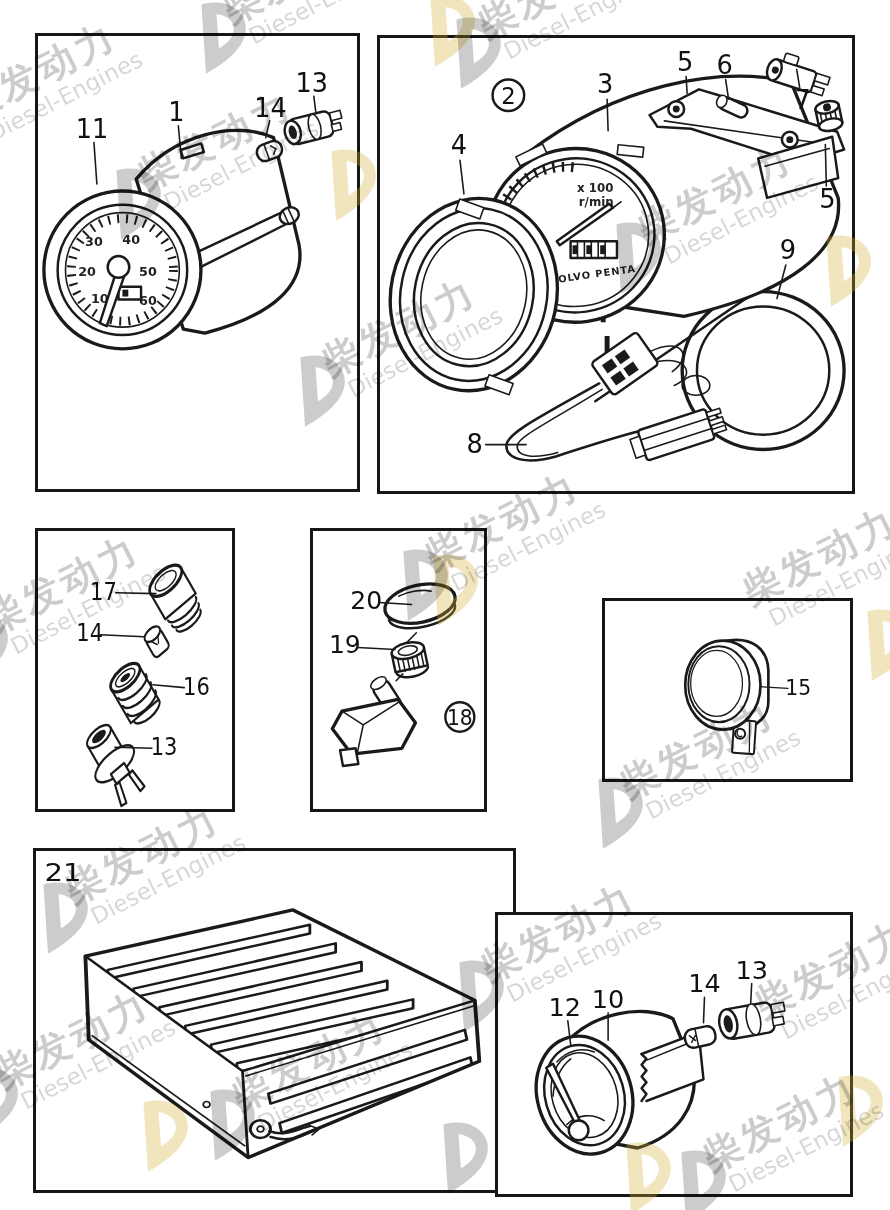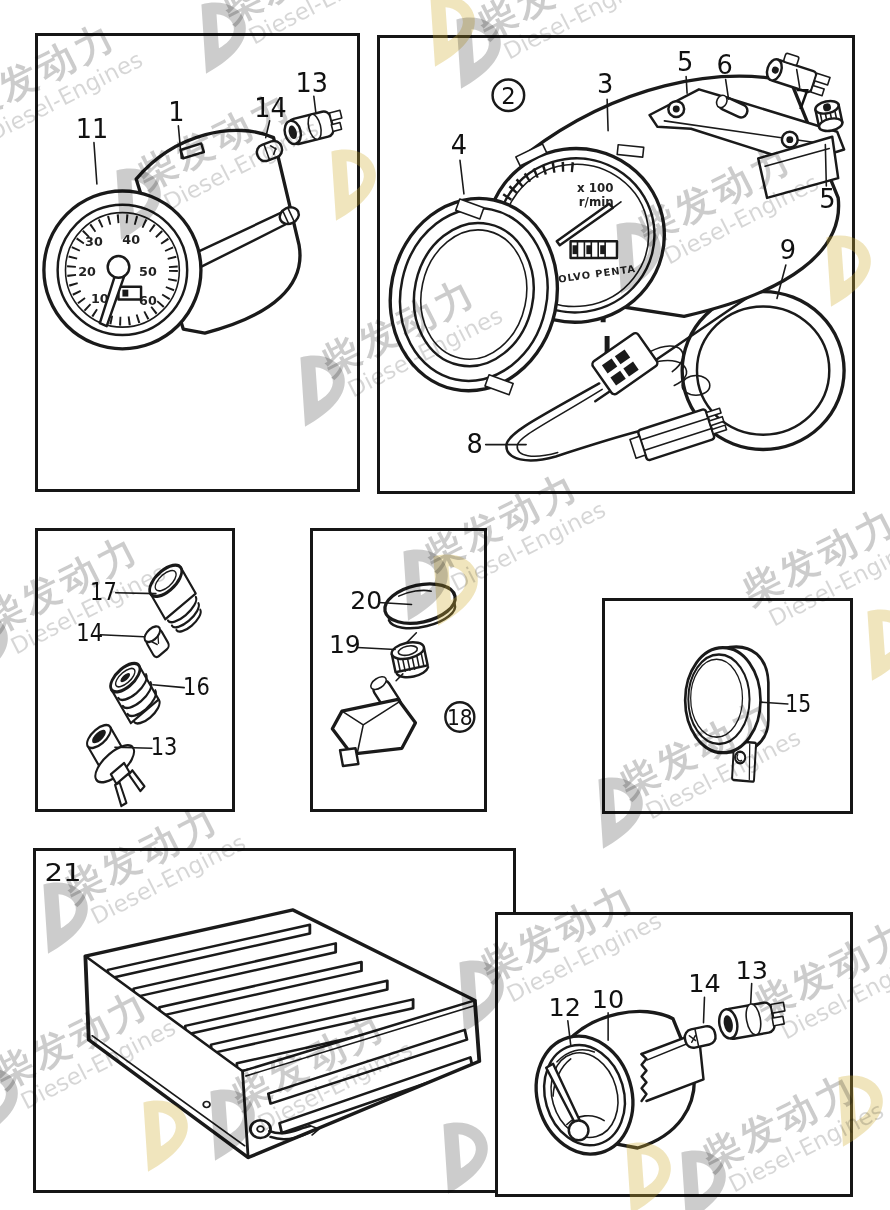--- a/index.html
+++ b/index.html
@@ -294,21 +294,21 @@
         <text class="lbl" x="55" y="80">20</text>
         <path class="ln thin" d="M68,73 L102,75"></path>
         <text class="lbl" x="33" y="125">19</text>
         <path class="ln thin" d="M46,119 L85,121"></path>
         <circle class="ln fw" cx="152" cy="190" r="15"></circle>
         <text class="lbl" x="152" y="198" style="font-size:21px">18</text>
       </g>
     </svg>
   </div>
 
-  <div class="panel" style="left:602px;top:598px;width:251px;height:216px;padding-left:48px;">
+  <div class="panel" style="left:602px;top:598px;width:251px;height:184px;padding-left:48px;">
     <svg viewBox="0 0 251 216" preserveAspectRatio="none">
       <g>
         <path class="ln fw thick" d="M89,49 C128,41 146,60 147,84 L147,122 C147,146 124,158 97,155"></path>
         <g transform="rotate(4 116 165)">
           <rect class="ln fw" x="102" y="145" width="28" height="40" rx="2"></rect>
           <path class="ln thin" d="M122,147 L124,183"></path>
         </g>
         <ellipse class="ln" cx="111" cy="161" rx="6.5" ry="6"></ellipse>
         <path class="ln thin" d="M108,158 a4,4 0 0 0 5,6"></path>
         <ellipse class="ln fw thick" cx="89" cy="102" rx="48" ry="54"></ellipse>

